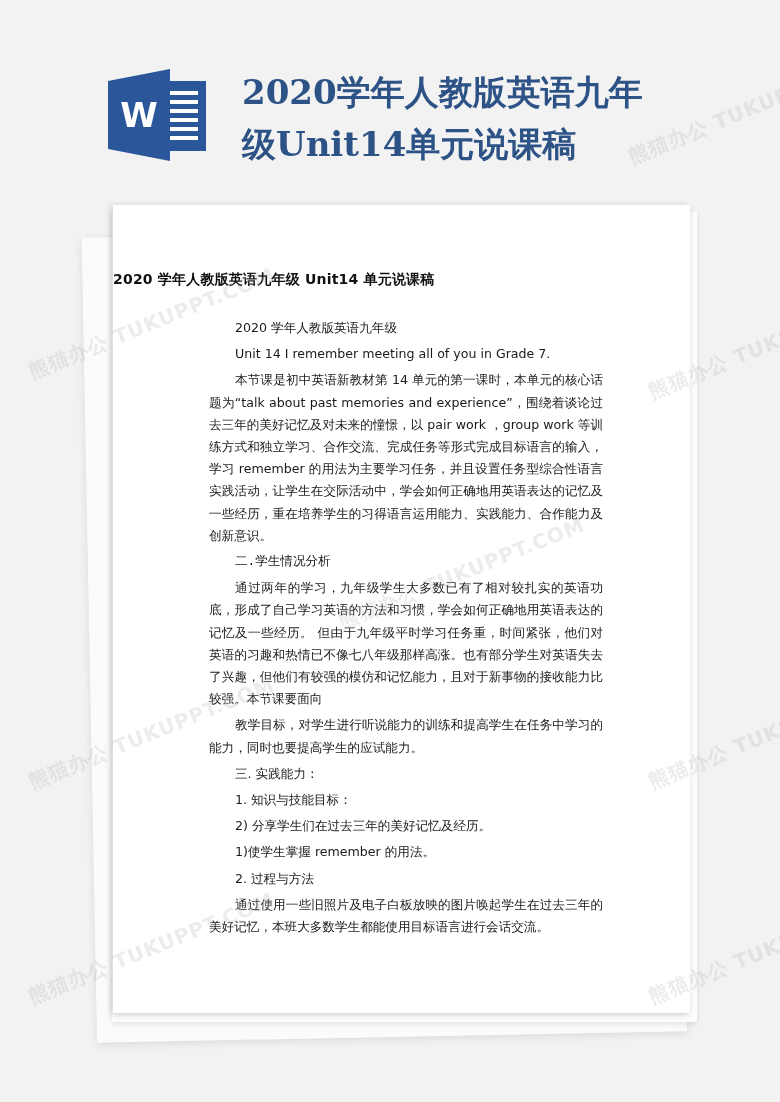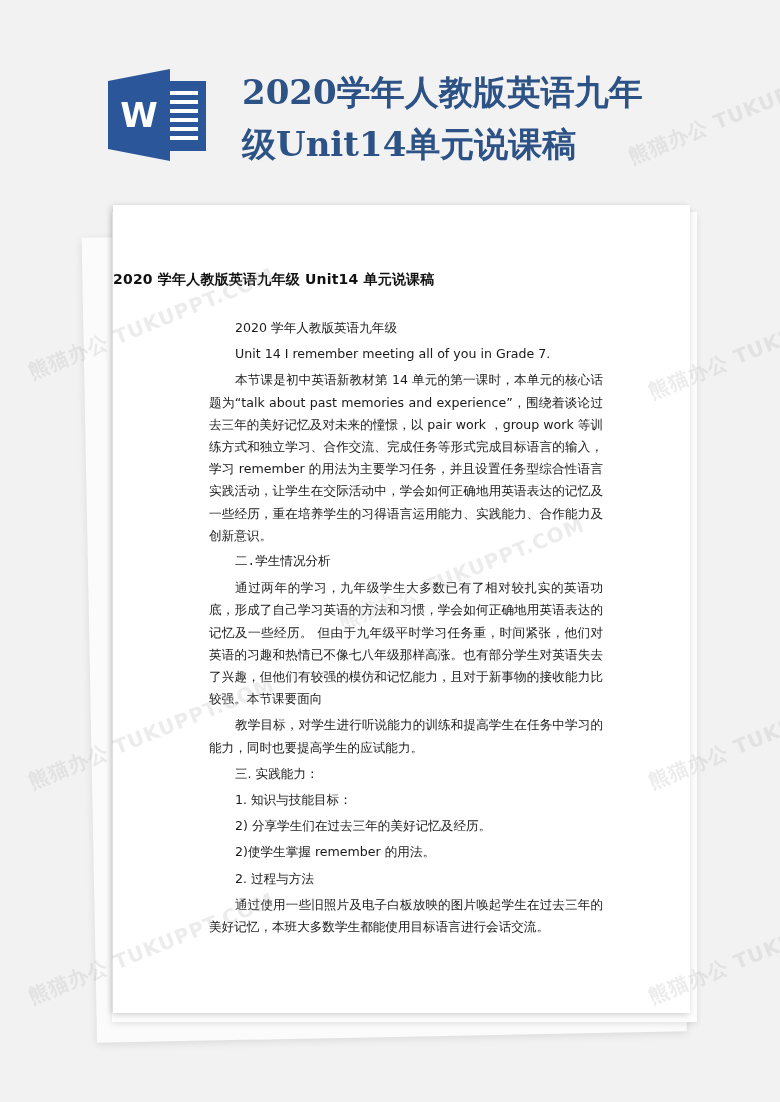--- a/index.html
+++ b/index.html
@@ -79,21 +79,21 @@
   <div class="doc-body" id="doc-body">
       <p style="padding-left: 26px;">2020 学年人教版英语九年级</p>
       <p style="padding-left: 26px;">Unit 14 I remember meeting all of you in Grade 7.</p>
       <p class="indent">本节课是初中英语新教材第 14 单元的第一课时，本单元的核心话题为“talk about past memories and experience”，围绕着谈论过去三年的美好记忆及对未来的憧憬，以 pair work ，group work 等训练方式和独立学习、合作交流、完成任务等形式完成目标语言的输入，学习 remember 的用法为主要学习任务，并且设置任务型综合性语言实践活动，让学生在交际活动中，学会如何正确地用英语表达的记忆及一些经历，重在培养学生的习得语言运用能力、实践能力、合作能力及创新意识。</p>
       <p style="padding-left: 26px; font-family: Liberation Mono, monospace;">二.学生情况分析</p>
       <p class="indent">通过两年的学习，九年级学生大多数已有了相对较扎实的英语功底，形成了自己学习英语的方法和习惯，学会如何正确地用英语表达的记忆及一些经历。 但由于九年级平时学习任务重，时间紧张，他们对英语的习趣和热情已不像七八年级那样高涨。也有部分学生对英语失去了兴趣，但他们有较强的模仿和记忆能力，且对于新事物的接收能力比较强。本节课要面向</p>
       <p class="indent">教学目标，对学生进行听说能力的训练和提高学生在任务中学习的能力，同时也要提高学生的应试能力。</p>
       <p style="padding-left: 26px;">三. 实践能力：</p>
       <p style="padding-left: 26px;">1. 知识与技能目标：</p>
       <p style="padding-left: 26px;">2) 分享学生们在过去三年的美好记忆及经历。</p>
-      <p style="padding-left: 26px;">2)使学生掌握 remember 的用法。</p>
+      <p style="padding-left: 26px;">1)使学生掌握 remember 的用法。</p>
       <p style="padding-left: 26px;">2. 过程与方法</p>
       <p class="indent">通过使用一些旧照片及电子白板放映的图片唤起学生在过去三年的美好记忆，本班大多数学生都能使用目标语言进行会话交流。</p>
     </div>
 </div>
 
 <div class="watermark" style="left:20px; top:310px;">熊猫办公 TUKUPPT.COM</div>
 <div class="watermark" style="left:620px; top:95px;">熊猫办公 TUKUPPT.COM</div>
 <div class="watermark" style="left:20px; top:720px;">熊猫办公 TUKUPPT.COM</div>
 <div class="watermark" style="left:640px; top:330px;">熊猫办公 TUKUPPT.COM</div>
 <div class="watermark" style="left:640px; top:720px;">熊猫办公 TUKUPPT.COM</div>

